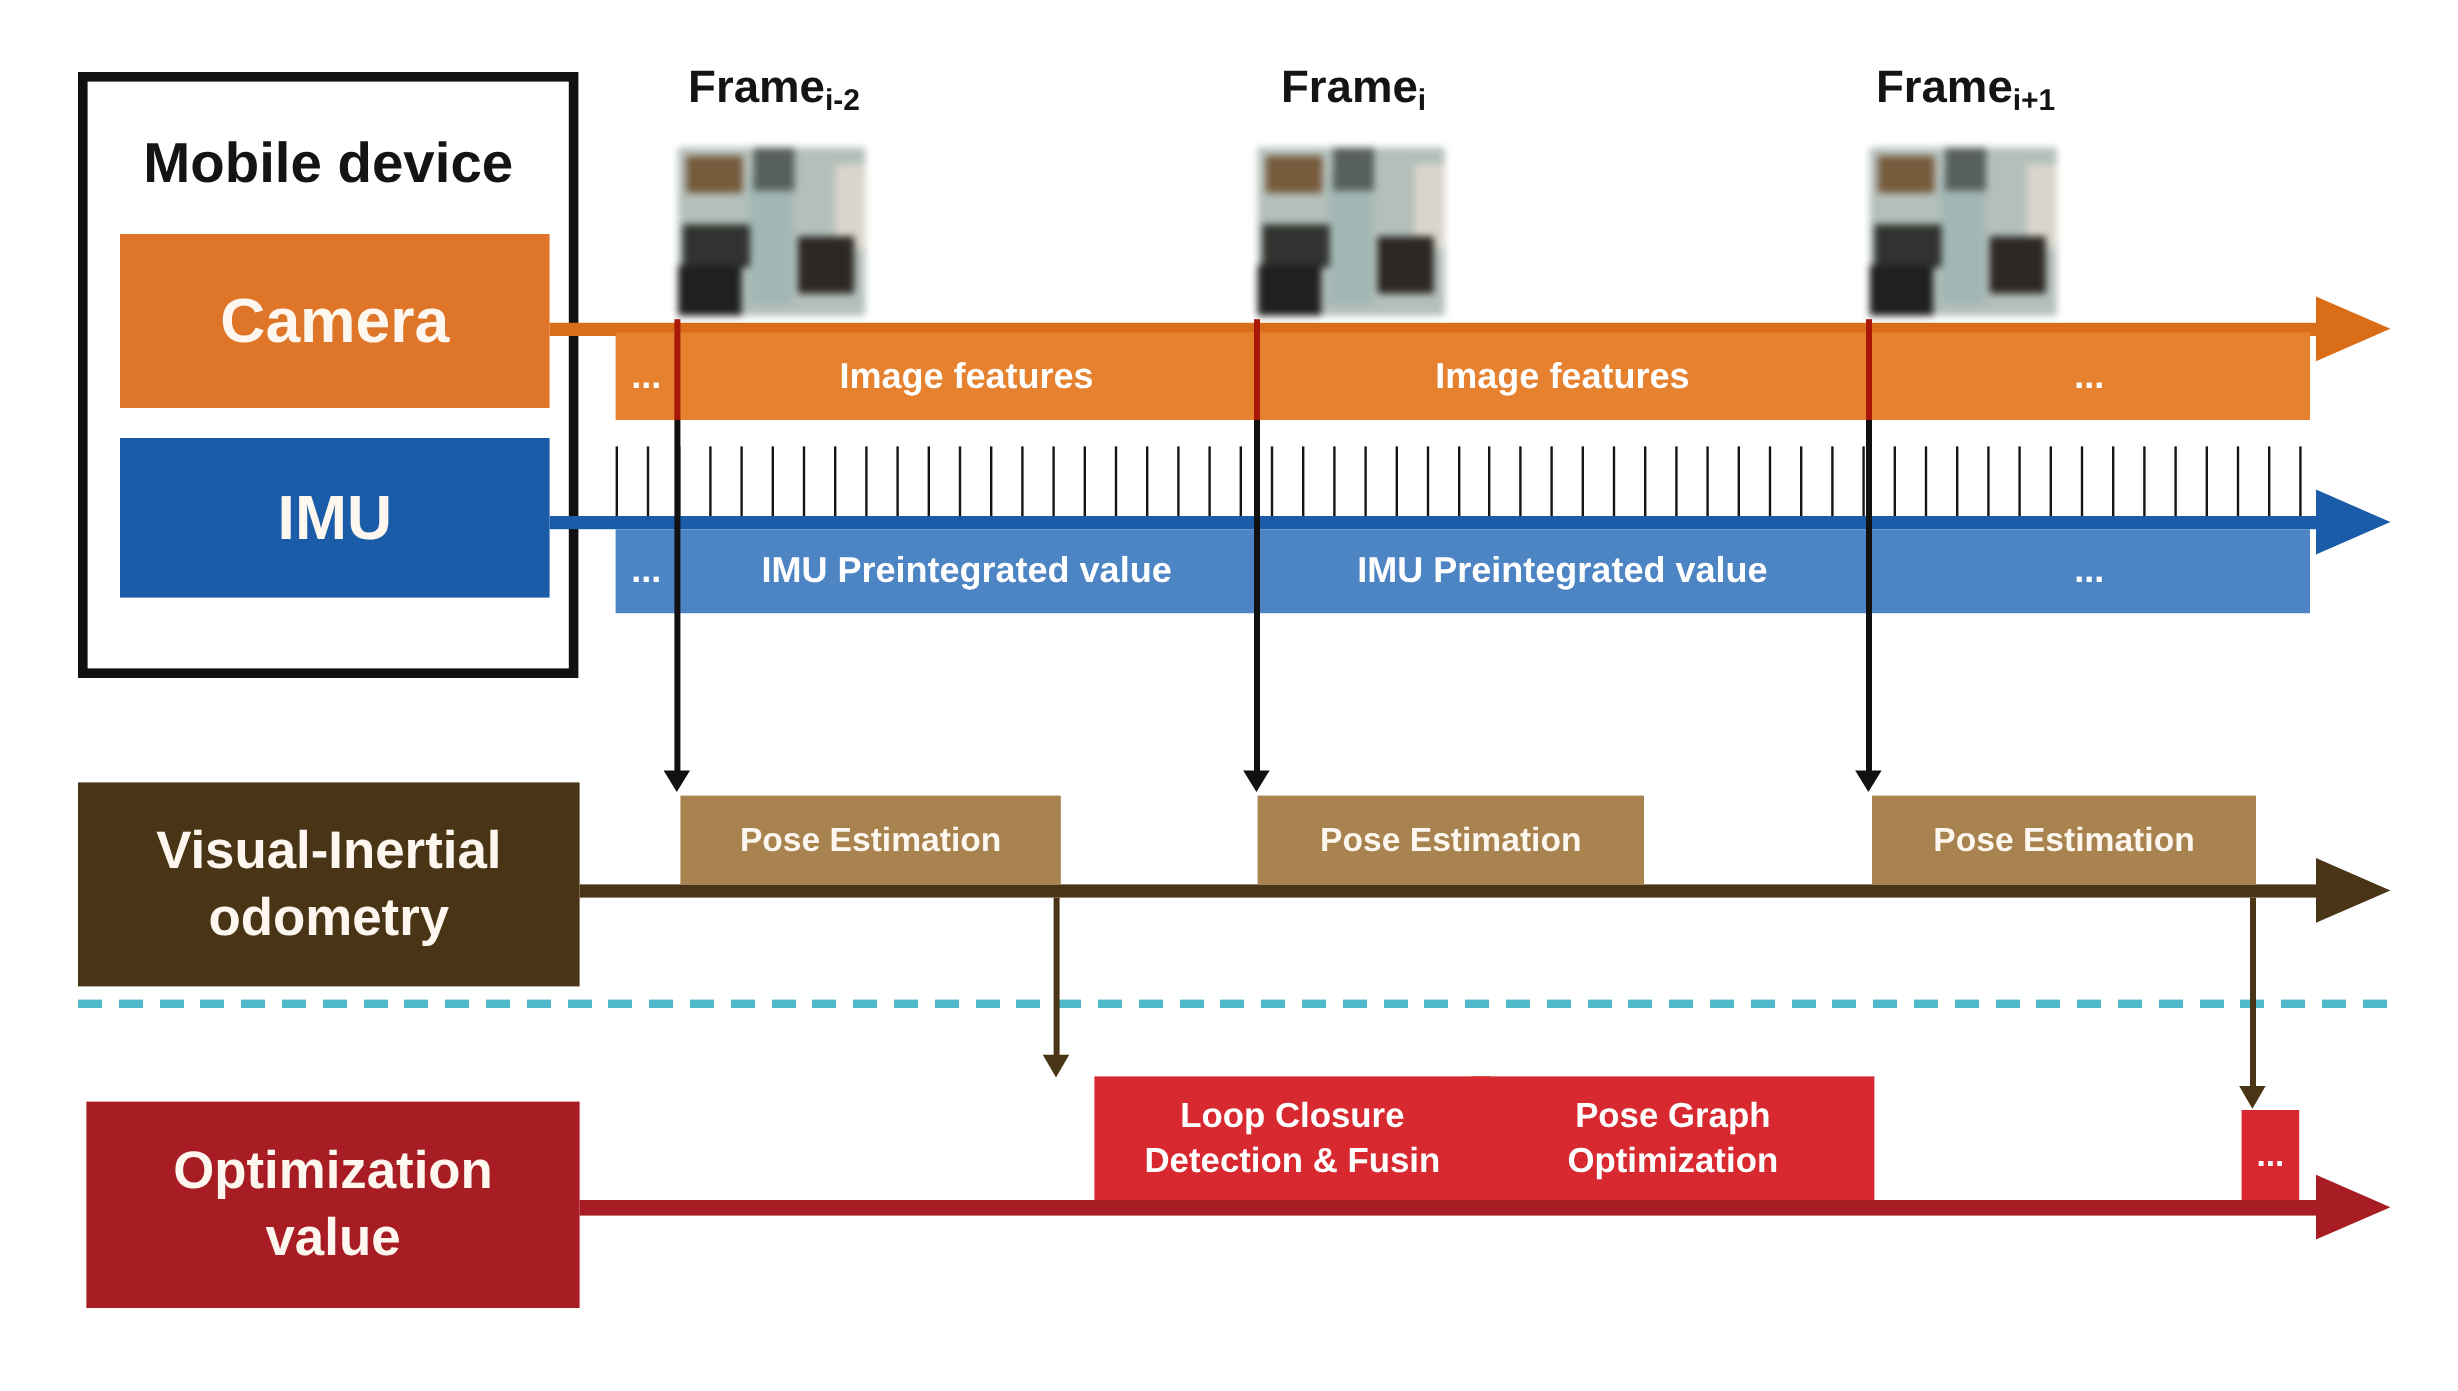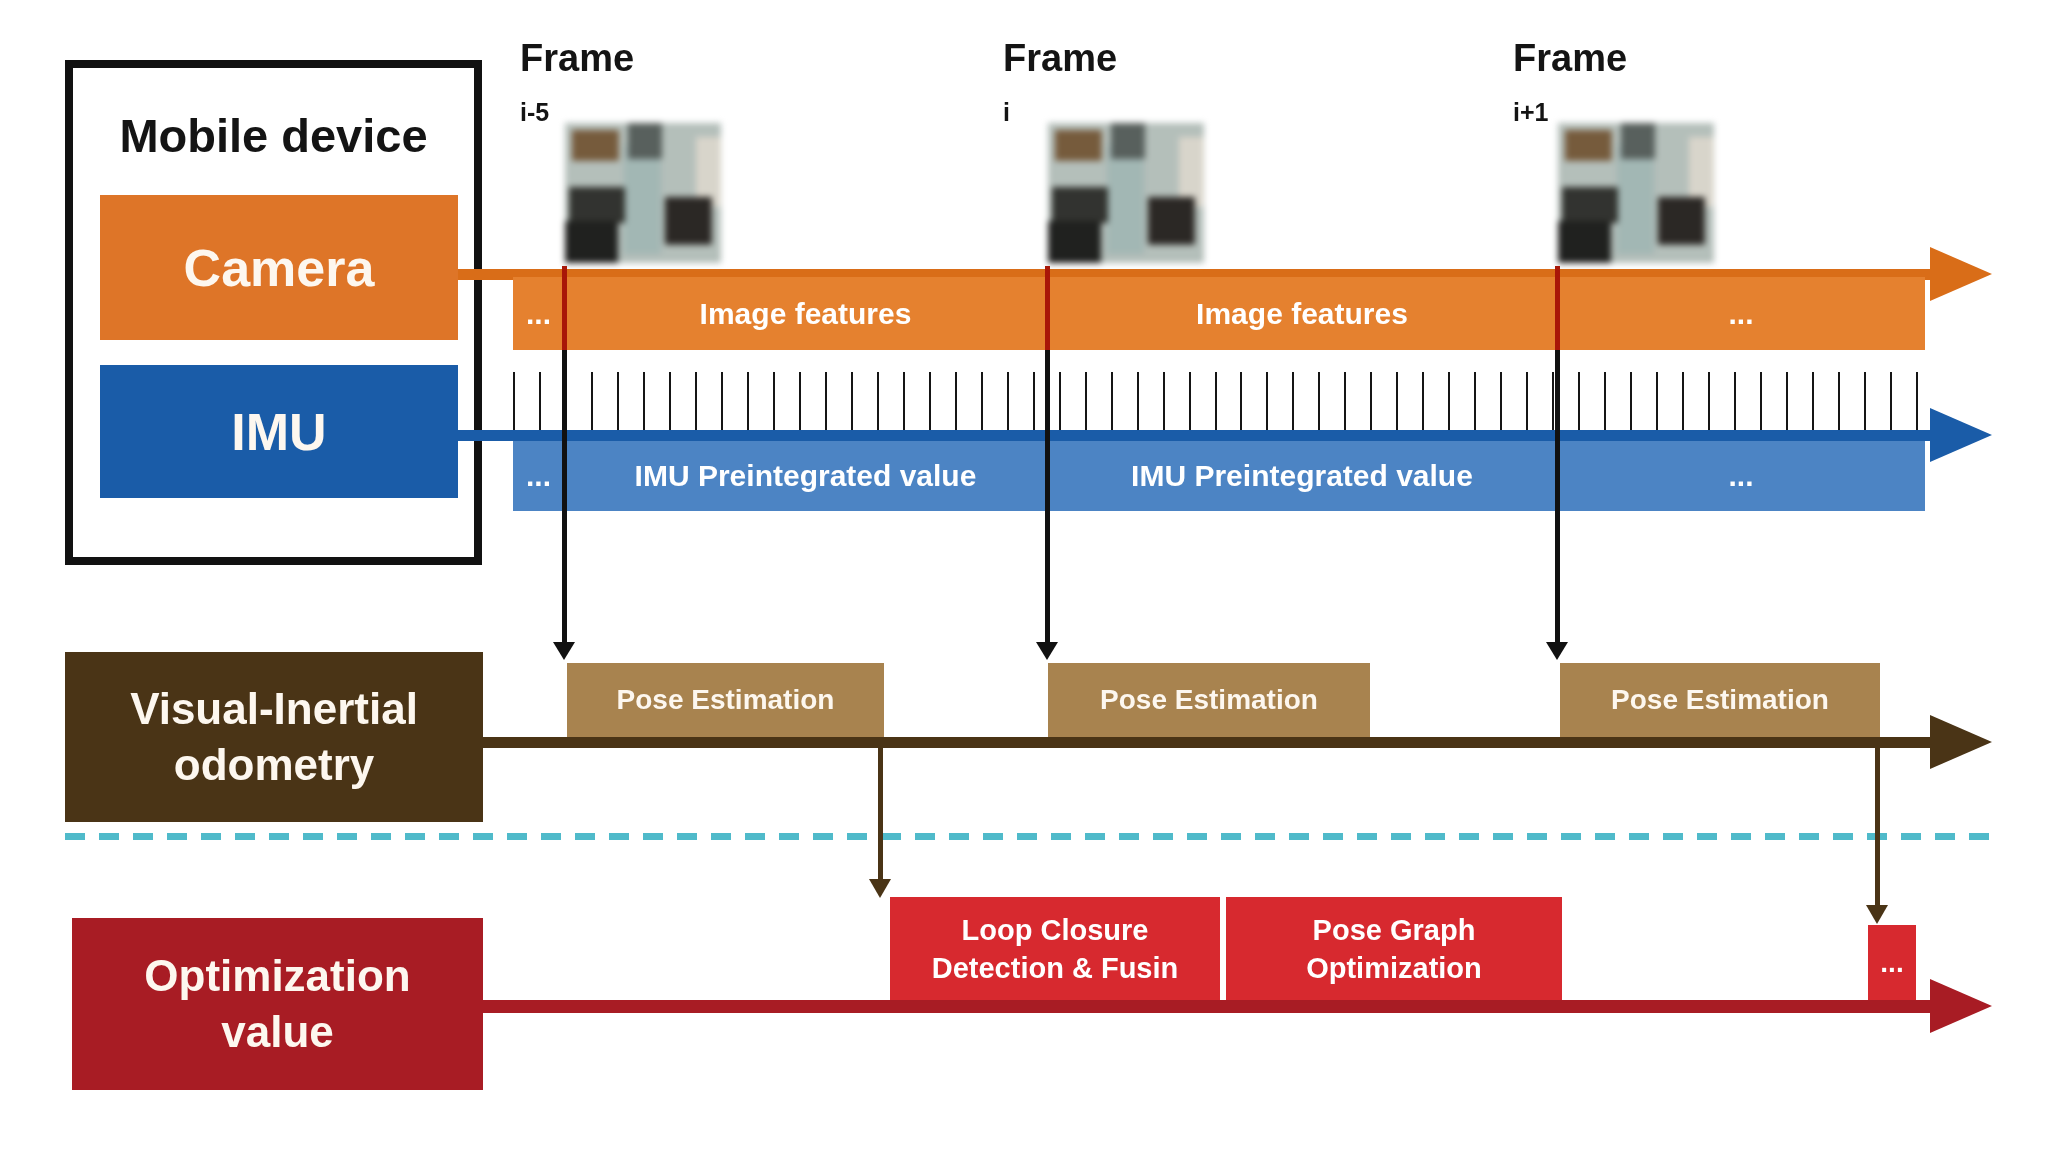--- a/index.html
+++ b/index.html
@@ -1,20 +1,20 @@
 <!DOCTYPE html>
 <html style="--orange_line: #d96d18; --orange_bar: #e5812f; --camera_box: #de7528; --blue_line: #1a5ca8; --blue_bar: #4c84c4; --brown_dark: #4a3416; --tan: #a8834f; --red_dark: #a81c24; --red_bright: #d7292f; --frame_line_red: #a81708; --teal_dash: #4fbaca;"><head>
 <meta charset="utf-8">
 <style>
   html,body{margin:0;padding:0;background:#ffffff;}
   #canvas{
     position:relative;width:2048px;height:1159px;background:#ffffff;overflow:hidden;
     font-family:"Liberation Sans", sans-serif;font-weight:bold;
   }
-  .abs{position:absolute;flex-direction:column;}
+  .abs{position:absolute;}
 
   
   #mobile-box{left:65px;top:60px;width:401px;height:489px;border:8px solid #111;background:#fff;}
   #mobile-title{left:81px;top:100px;width:385px;height:70px;display:flex;align-items:center;justify-content:center;
     font-size:47px;color:#141414;}
   #camera-box{left:100px;top:195px;width:358px;height:145px;background:var(--camera_box);
     display:flex;align-items:center;justify-content:center;color:#fdf7ef;font-size:52px;}
   #imu-box{left:100px;top:365px;width:358px;height:133px;background:var(--blue_line);
     display:flex;align-items:center;justify-content:center;color:#fdf7ef;font-size:52px;}
 
@@ -89,21 +89,21 @@
   
   #dash-line{left:65px;top:833px;width:1925px;height:7px;
     background:repeating-linear-gradient(90deg,var(--teal_dash) 0 20px,transparent 20px 34px);}
 
   
   #opt-box{left:72px;top:918px;width:411px;height:172px;background:var(--red_dark);
     display:flex;flex-direction:column;align-items:center;justify-content:center;
     color:#fdf7ef;font-size:44px;line-height:56px;}
   .redbox{top:897px;height:103px;background:var(--red_bright);display:flex;flex-direction:column;
     align-items:center;justify-content:center;color:#fff;font-size:29px;line-height:38px;}
-  #loop-box{left:890px;width:330px;}
+  #loop-box{left:912px;width:330px;}
   #graph-box{left:1226px;width:336px;}
   #mini-box{left:1868px;top:925px;width:48px;height:75px;background:var(--red_bright);
     display:flex;align-items:center;justify-content:center;color:#fff;font-size:28px;}
 </style>
 </head>
 <body>
 
 <div id="canvas">
 
   <div class="abs" id="mobile-box"></div>
@@ -186,21 +186,21 @@
   <div class="abs arrow-right" id="imu-arrow"></div>
   <div class="abs bar" id="imu-bar">
     <span class="seg s0">...</span>
     <span class="seg s1">IMU Preintegrated value</span>
     <span class="seg s2">IMU Preintegrated value</span>
     <span class="seg s3">...</span>
   </div>
 
   <div class="abs frame-label" style="left:520px">
     <span>Frame</span>
-      <span class="sub">i-5</span>
+      <span class="sub">i-2</span>
   </div>
   <div class="abs frame-label" style="left:1003px">
     <span>Frame</span>
       <span class="sub">i</span>
   </div>
   <div class="abs frame-label" style="left:1513px">
     <span>Frame</span>
       <span class="sub">i+1</span>
   </div>
 

